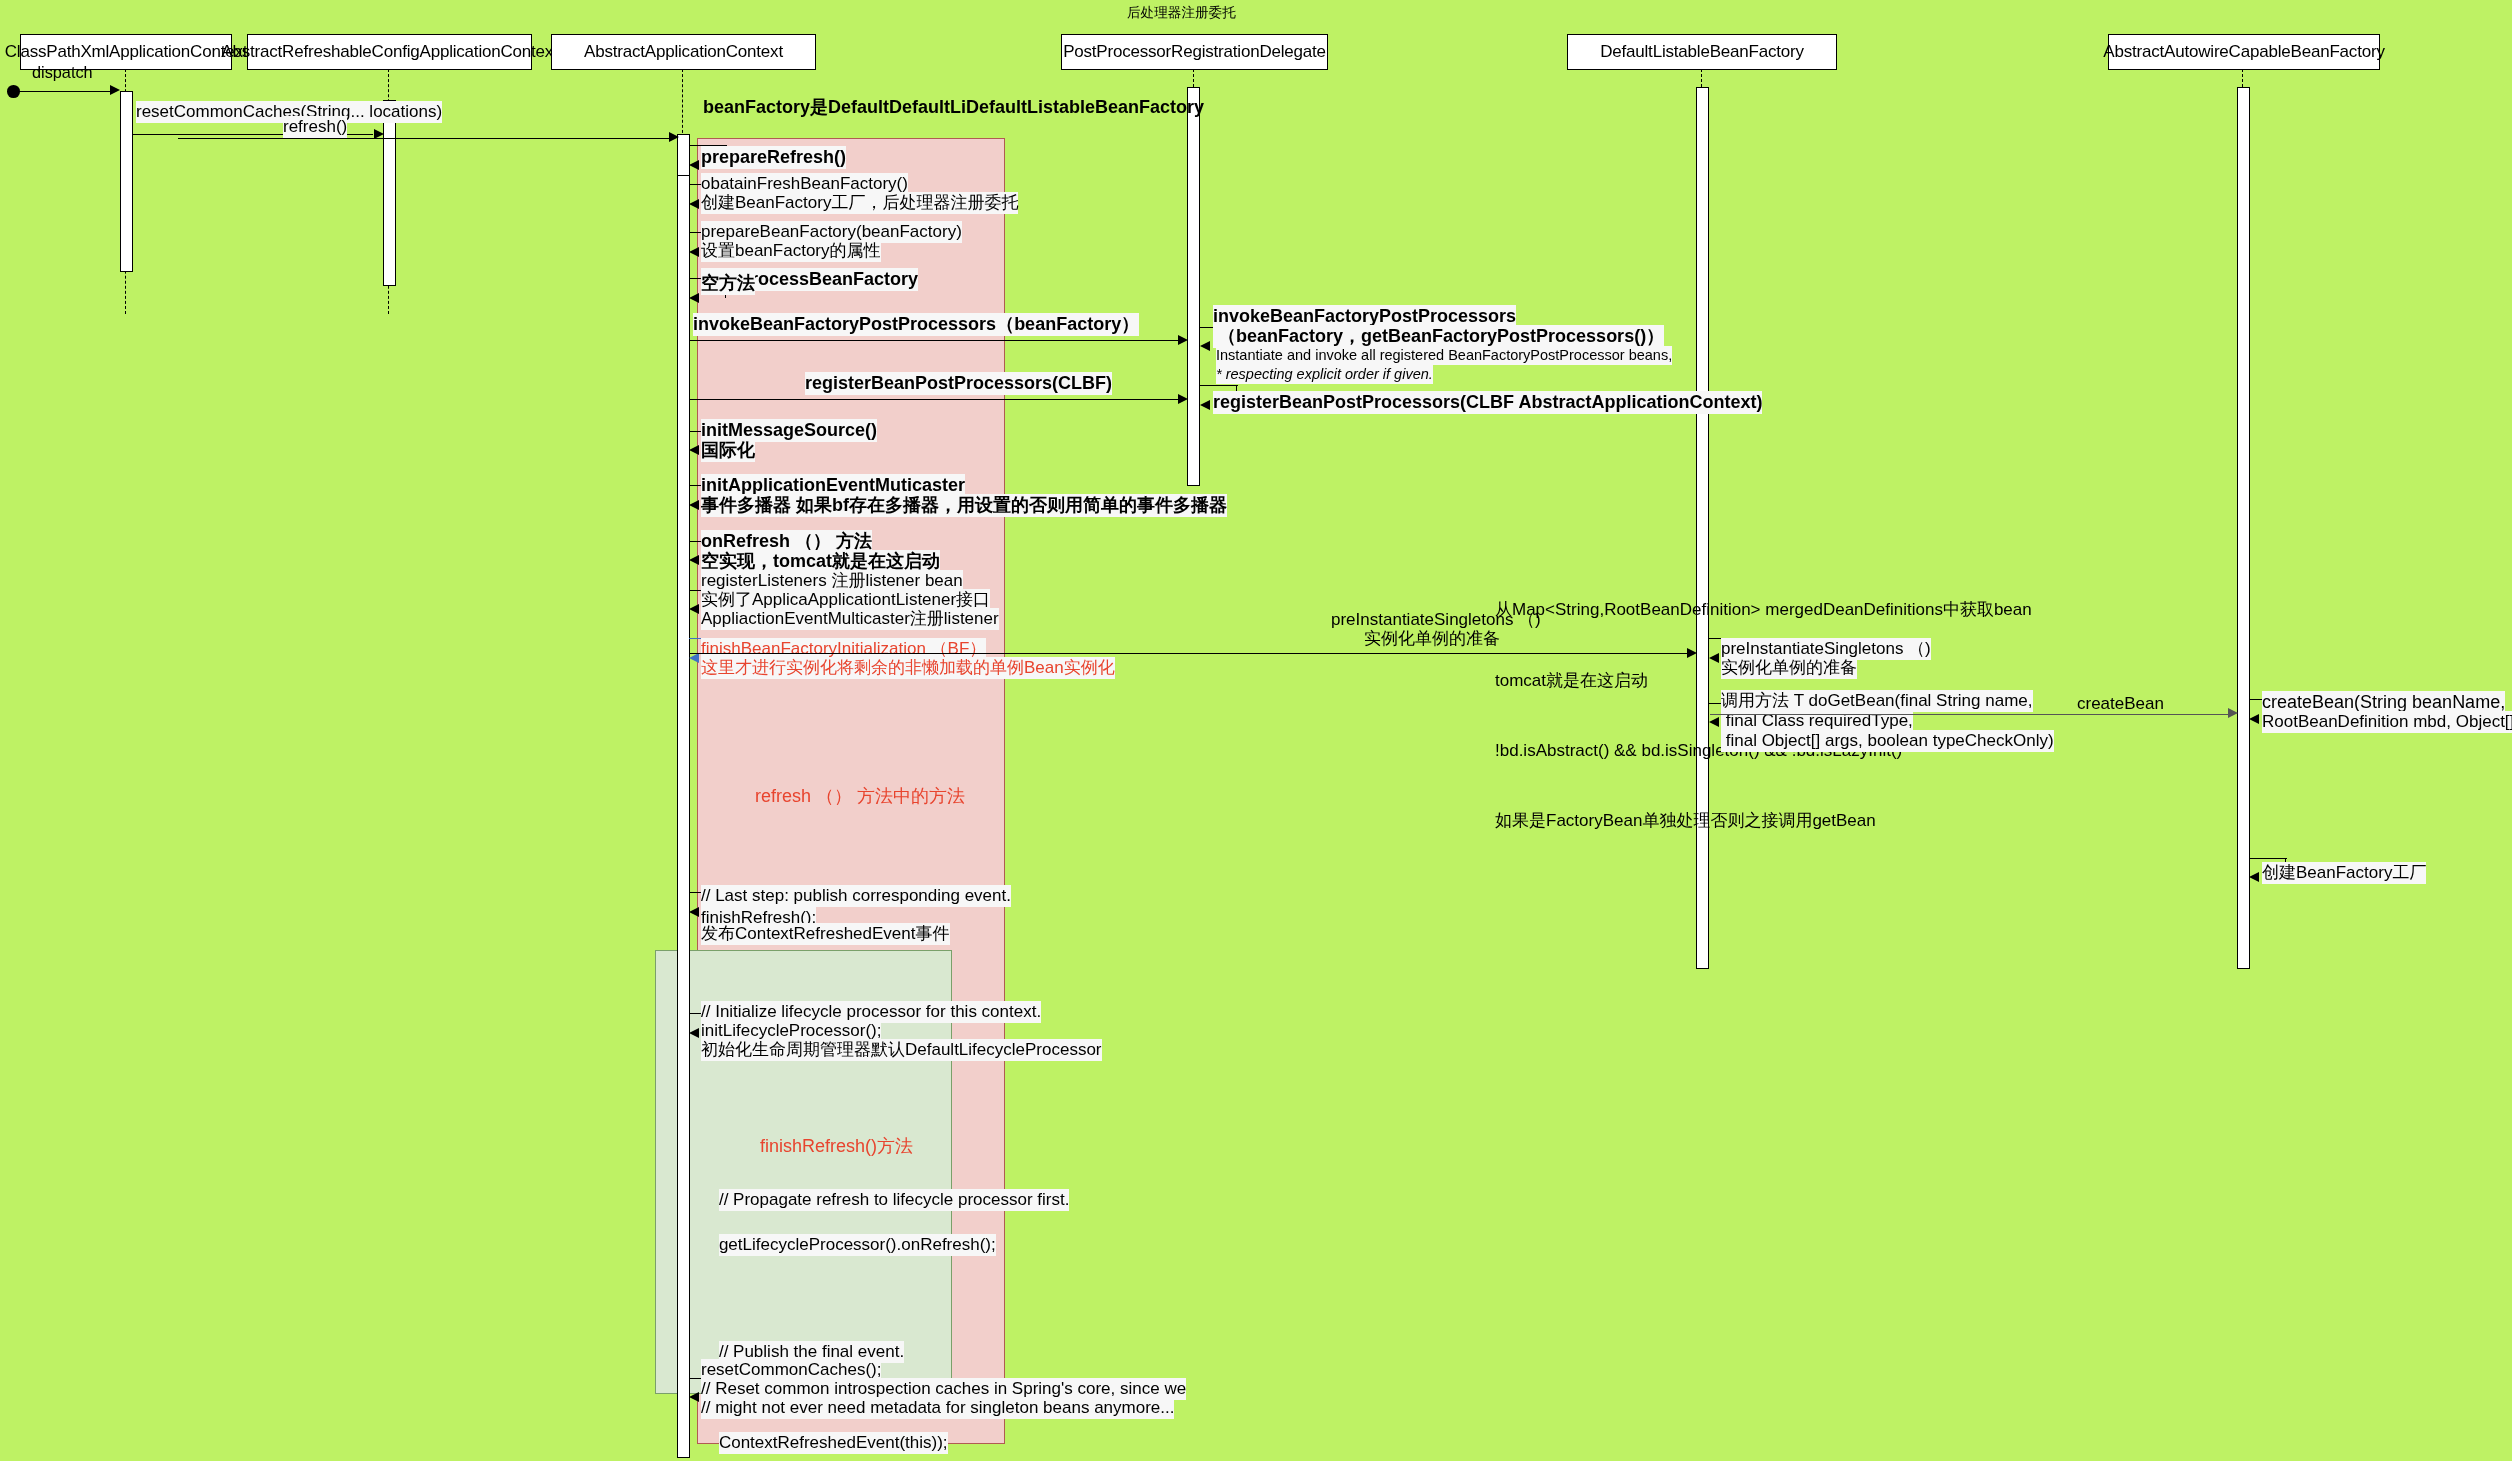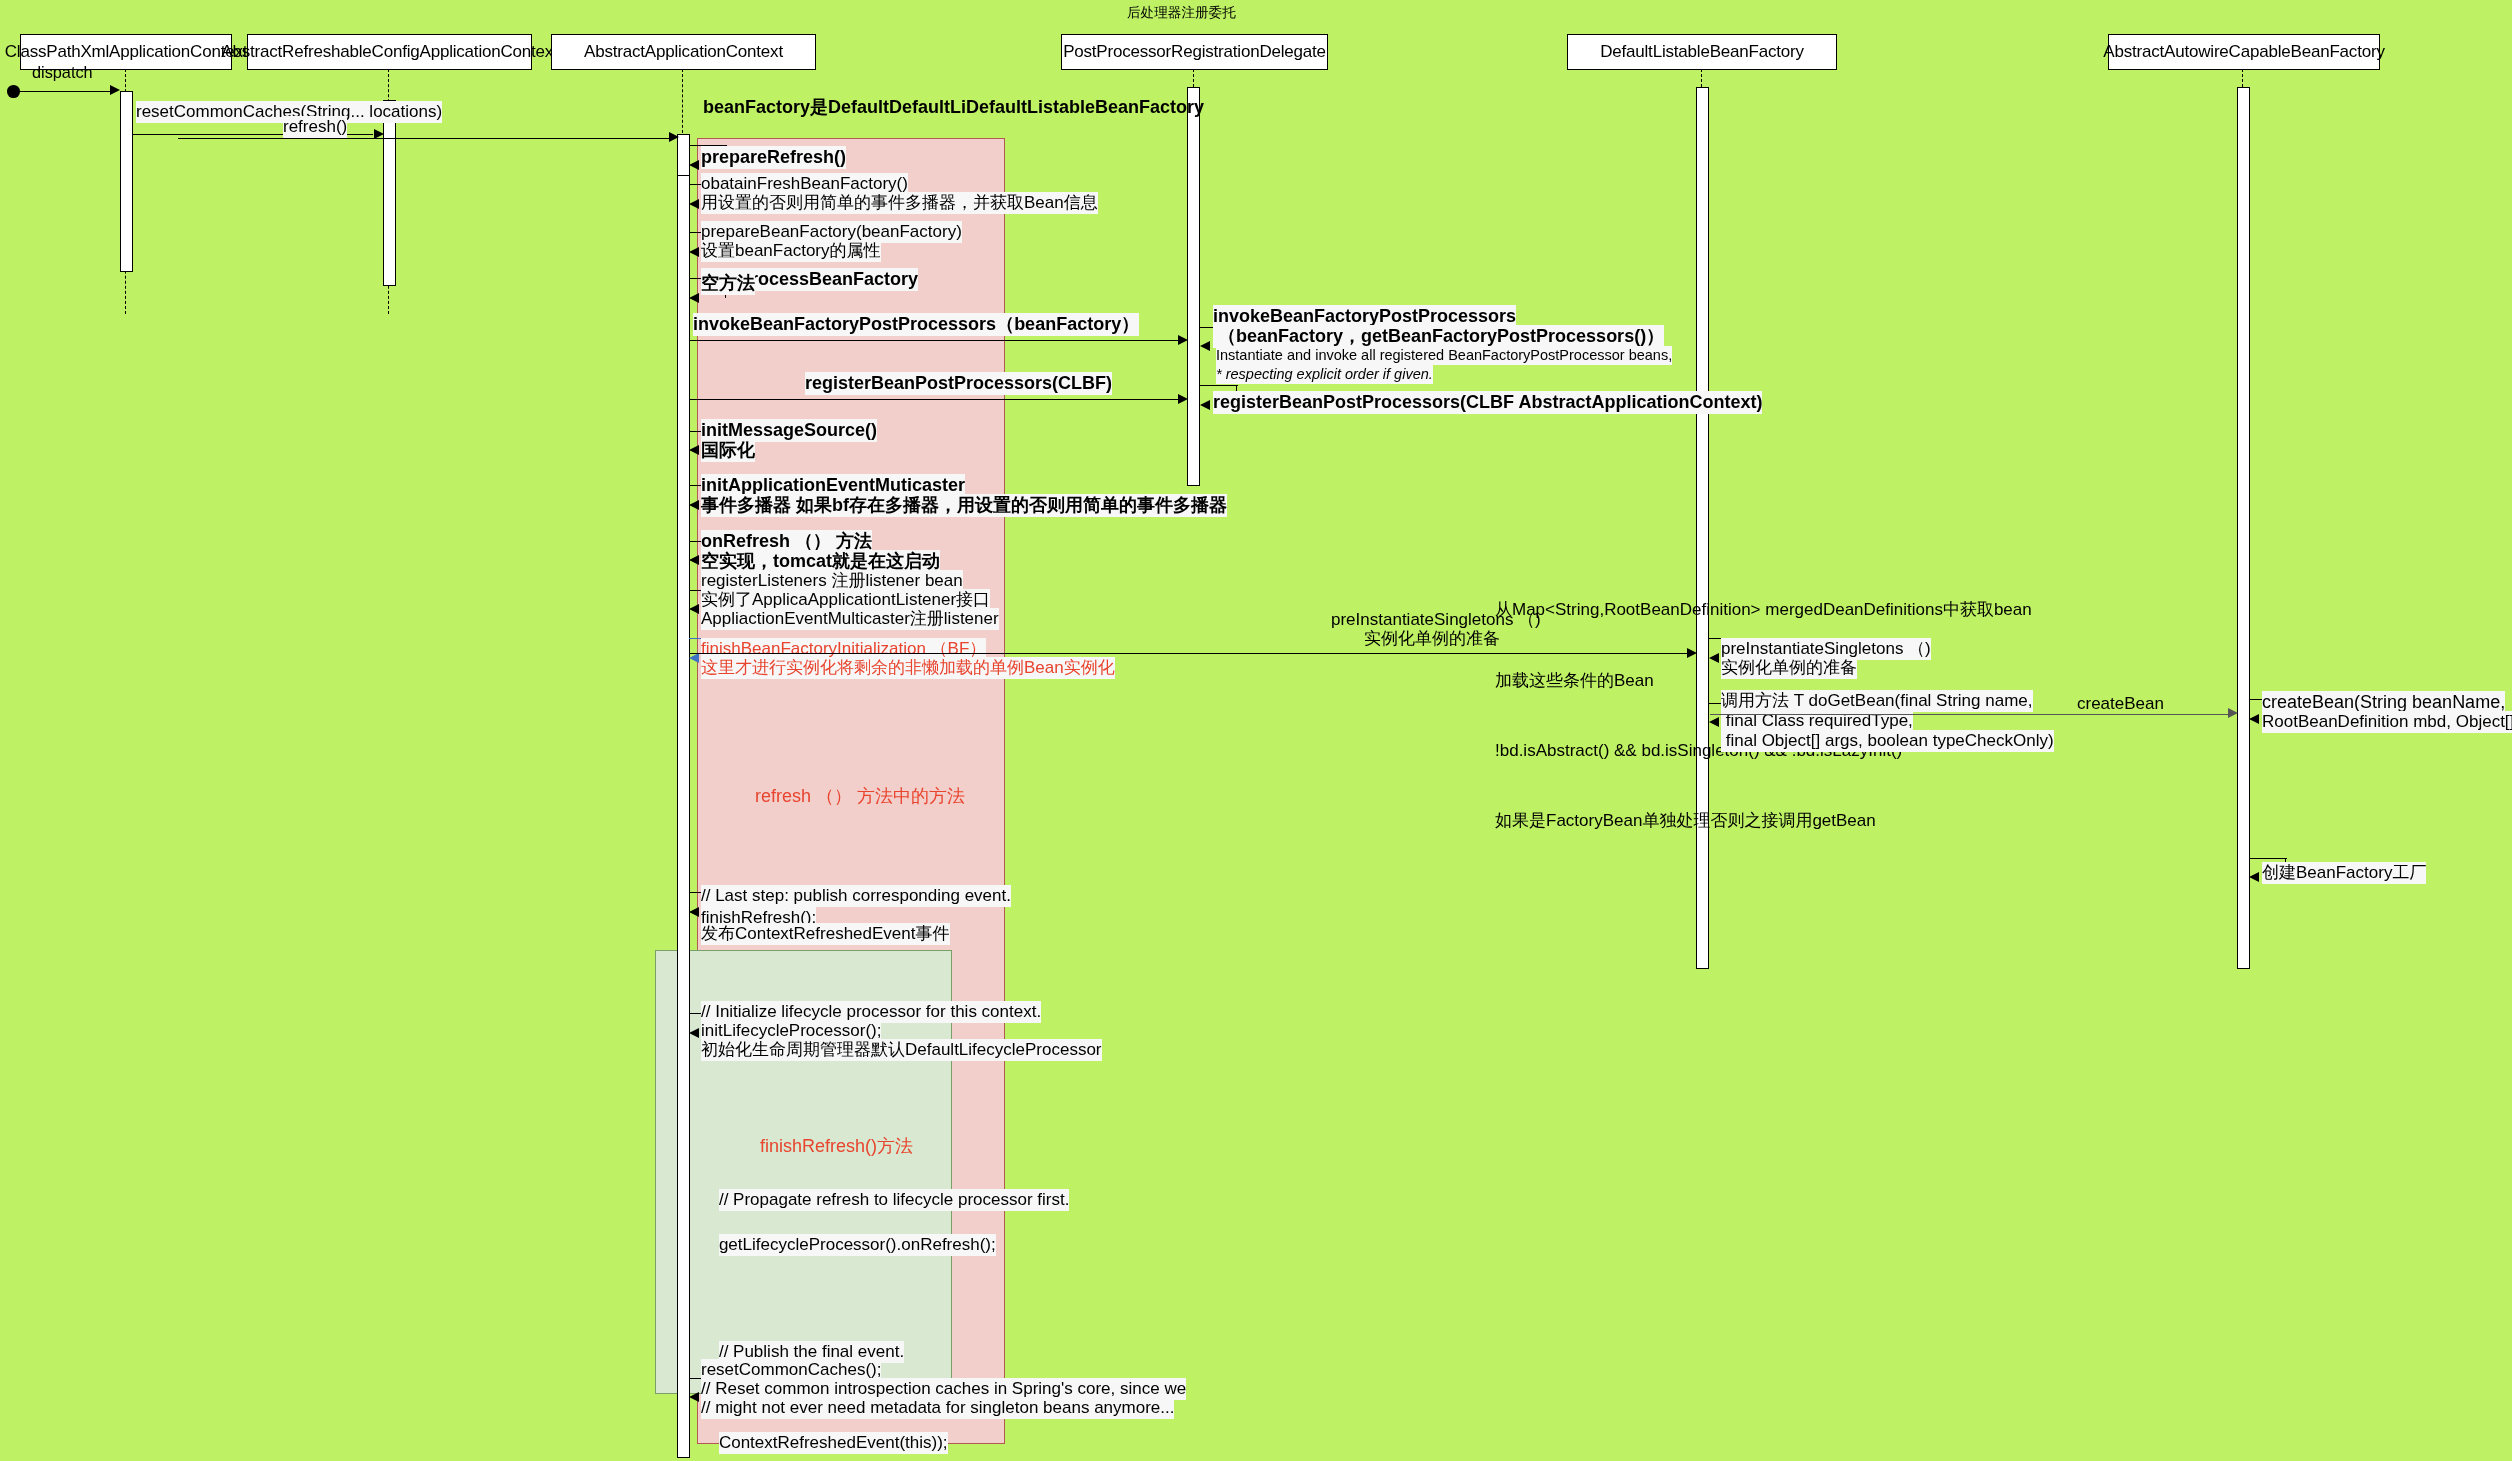--- a/index.html
+++ b/index.html
@@ -125,21 +125,21 @@
   </div>
   <div class="arrowL" style="left:689px;top:160px;"></div>
   <div class="lbl bg b" style="left:701px;top:146px;font-size:18px;">prepareRefresh()</div>
 
   <div class="selfcall" style="left:689px;top:184px;width:38px;height:20px;">
     <div class="top" style="width:38px;"></div>
       <div class="rt" style="left:36px;height:20px;"></div>
   </div>
   <div class="arrowL" style="left:689px;top:199px;"></div>
   <div class="lbl bg" style="left:701px;top:173px;font-size:17px;">obatainFreshBeanFactory()</div>
-  <div class="lbl bg" style="left:701px;top:192px;font-size:17px;">用设置的否则用简单的事件多播器，并获取Bean信息</div>
+  <div class="lbl bg" style="left:701px;top:192px;font-size:17px;">创建BeanFactory工厂，后处理器注册委托</div>
 
   <div class="selfcall" style="left:689px;top:232px;width:38px;height:20px;">
     <div class="top" style="width:38px;"></div>
       <div class="rt" style="left:36px;height:20px;"></div>
   </div>
   <div class="arrowL" style="left:689px;top:247px;"></div>
   <div class="lbl bg" style="left:701px;top:221px;font-size:17px;">prepareBeanFactory(beanFactory)</div>
   <div class="lbl bg" style="left:701px;top:240px;font-size:17px;">设置beanFactory的属性</div>
 
   <div class="selfcall" style="left:689px;top:278px;width:38px;height:20px;">
@@ -260,21 +260,21 @@
 
   <div class="selfcall" style="left:1200px;top:385px;width:38px;height:20px;">
     <div class="top" style="width:38px;"></div>
       <div class="rt" style="left:36px;height:20px;"></div>
   </div>
   <div class="arrowL" style="left:1200px;top:400px;"></div>
   <div class="lbl bg b" style="left:1213px;top:391px;font-size:18px;">registerBeanPostProcessors(CLBF AbstractApplicationContext)</div>
 
   <div style="position:absolute;left:1495px;top:551px;font-size:17px;line-height:1.42;white-space:pre;">
     <div class="lbl" style="position:static;display:block;">从Map&lt;String,RootBeanDefinition&gt; mergedDeanDefinitions中获取bean</div>
-    <div class="lbl" style="position:static;display:block;">加载这些条件的Bean</div>
+    <div class="lbl" style="position:static;display:block;">tomcat就是在这启动</div>
     <div class="lbl" style="position:static;display:block;">!bd.isAbstract() &amp;&amp; bd.isSingleton() &amp;&amp; !bd.isLazyInit()</div>
     <div class="lbl" style="position:static;display:block;">如果是FactoryBean单独处理否则之接调用getBean</div>
   </div>
 
   <div class="selfcall" style="left:1709px;top:638px;width:38px;height:20px;">
     <div class="top" style="width:38px;"></div>
       <div class="rt" style="left:36px;height:20px;"></div>
   </div>
   <div class="arrowL" style="left:1709px;top:653px;"></div>
   <div class="lbl bg" style="left:1721px;top:638px;font-size:17px;">preInstantiateSingletons （)</div>

